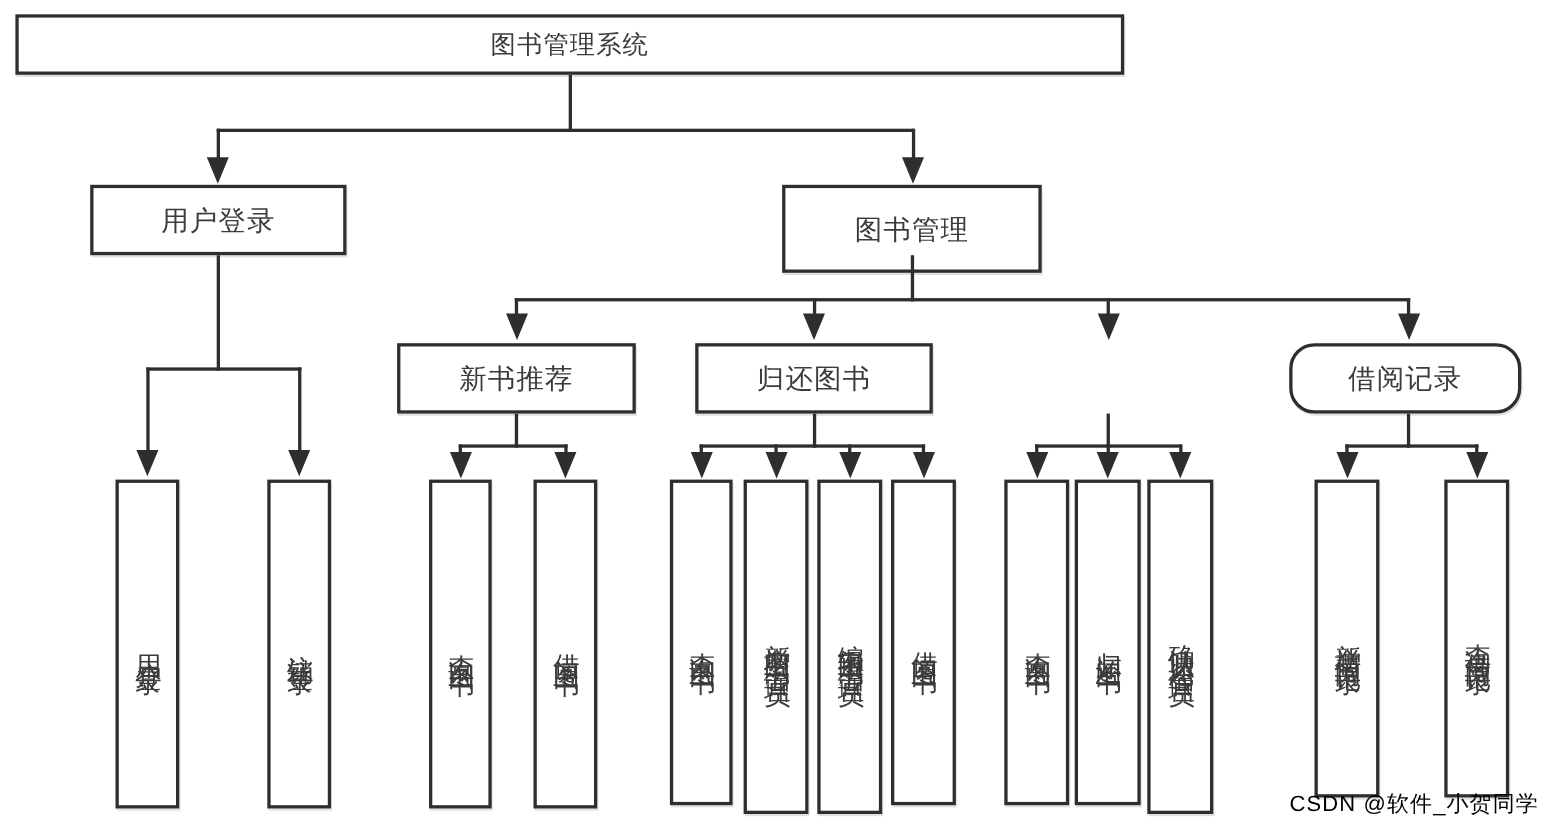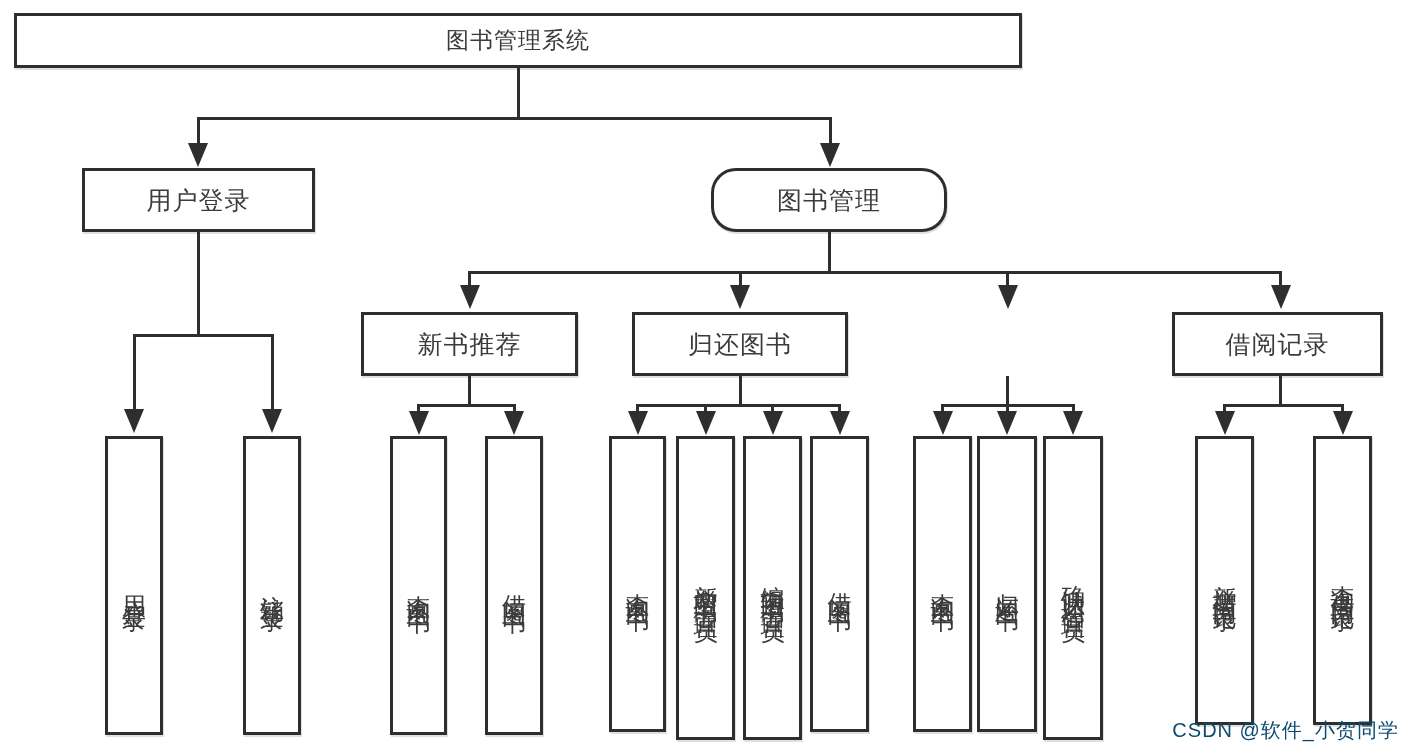--- a/index.html
+++ b/index.html
@@ -50,42 +50,42 @@
     width: 0; height: 0;
     border-left: 10px solid transparent;
     border-right: 10px solid transparent;
     border-top: 24px solid #2e2e2e;
   }
   .watermark {
     position: absolute;
     right: 6px;
     bottom: 3px;
     font-size: 20px;
-    color: #0c4a6e;
+    color: #000000;
     letter-spacing: 1px;
   }
 </style>
 </head>
 <body>
 
 <div id="stage">
 
   <div class="box hbox root" style="left:14px; top:13px; width:1008px; height:55px;">
     <span>图书管理系统</span>
   </div>
 
   <div class="vline" style="left:517px; top:68px; width:3px; height:52px;"></div>
   <div class="hline" style="left:197px; top:117px; width:634px; height:3px;"></div>
   <div class="arrow" style="left:196.5px; top:117px; height:27px;"></div>
   <div class="arrow" style="left:828.5px; top:117px; height:27px;"></div>
 
   <div class="box hbox" style="left:82px; top:168px; width:233px; height:64px;">
     <span>用户登录</span>
   </div>
-  <div class="box hbox" style="left:711px; top:168px; width:236px; height:64px;border-radius:25px;">
+  <div class="box hbox" style="left:711px; top:168px; width:236px; height:80px;">
     <span>图书管理</span>
   </div>
 
   <div class="vline" style="left:196.5px; top:232px; width:3px; height:105px;"></div>
   <div class="hline" style="left:132.5px; top:334px; width:141px; height:3px;"></div>
   <div class="arrow" style="left:132.5px; top:334px; height:76px;"></div>
   <div class="arrow" style="left:270.5px; top:334px; height:76px;"></div>
 
   <div class="vline" style="left:827.5px; top:232px; width:3px; height:42px;"></div>
   <div class="hline" style="left:467.5px; top:271px; width:814px; height:3px;"></div>
@@ -93,21 +93,21 @@
   <div class="arrow" style="left:738.5px; top:271px; height:15px;"></div>
   <div class="arrow" style="left:1006px; top:271px; height:15px;"></div>
   <div class="arrow" style="left:1279px; top:271px; height:15px;"></div>
 
   <div class="box hbox" style="left:361px; top:312px; width:217px; height:64px;">
     <span>新书推荐</span>
   </div>
   <div class="box hbox" style="left:632px; top:312px; width:216px; height:64px;">
     <span>归还图书</span>
   </div>
-  <div class="box hbox" style="left:1172px; top:312px; width:211px; height:64px;">
+  <div class="box hbox" style="left:1172px; top:312px; width:211px; height:64px;border-radius:23px;">
     <span>借阅记录</span>
   </div>
 
   <div class="vline" style="left:468px; top:376px; width:3px; height:31px;"></div>
   <div class="hline" style="left:417px; top:404px; width:99px; height:3px;"></div>
   <div class="arrow" style="left:417px; top:404px; height:8px;"></div>
   <div class="arrow" style="left:512.5px; top:404px; height:8px;"></div>
 
   <div class="vline" style="left:738.5px; top:376px; width:3px; height:31px;"></div>
   <div class="hline" style="left:636px; top:404px; width:205px; height:3px;"></div>

